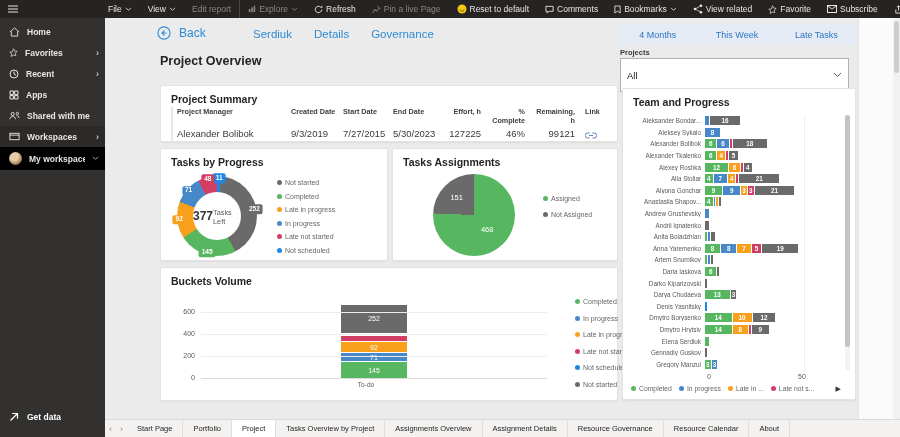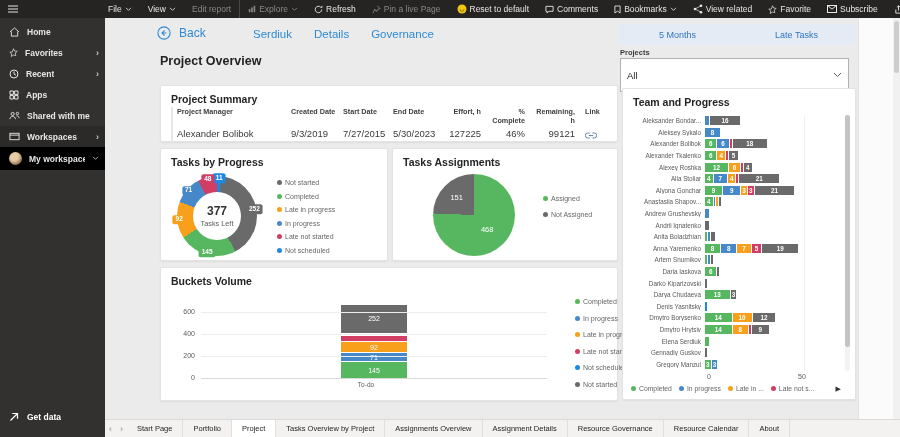--- a/index.html
+++ b/index.html
@@ -56,21 +56,21 @@
   .sum-table { position:absolute; left:10px; top:21px; border-left:2px solid #E6E6E6; padding-left:4px; }
   .sum-head, .sum-row { display:grid; grid-template-columns:114px 52px 50px 50px 48px 44px 50px 24px; }
   .sum-head span { font-size:7.2px; font-weight:bold; color:#404040; }
   .sum-row span { font-size:9.5px; color:#3A3A3A; margin-top:3px; }
   .num { text-align:right; padding-right:10px; }
   .sum-head .num { padding-right:10px; }
 
   
   .ring-wrap { position:absolute; left:16px; top:27px; width:80px; height:80px; }
   .ring { width:80px; height:80px; border-radius:50%; }
-  .hole { position:absolute; left:16px; top:16px; width:48px; height:48px; border-radius:50%; background:#fff; display:flex; flex-direction:column; align-items:center; justify-content:center; }
+  .hole { position:absolute; left:16px; top:16px; width:48px; height:48px; border-radius:50%; background:#fff; display:flex; align-items:center; justify-content:center; }
   .hole .cv { font-size:12px; font-weight:bold; color:#333; }
   .hole .cl { font-size:7.3px; color:#595959; margin-top:1px; }
   .chip { position:absolute; transform:translate(-50%,-50%); color:#fff; font-size:6.5px; font-weight:bold; padding:1.5px 3px; border-radius:2px; line-height:1; }
   .pie-wrap { position:absolute; left:40px; top:25px; width:82px; height:82px; }
   .pie { width:82px; height:82px; border-radius:50%; }
   .pie-lab { position:absolute; transform:translate(-50%,-50%); color:#fff; font-size:7.5px; font-weight:normal; }
   .lg-col { position:absolute; display:flex; flex-direction:column; }
   .lg-item { display:flex; align-items:center; gap:3px; font-size:7px; color:#666; white-space:nowrap; }
   .lg-dot { width:5px; height:5px; border-radius:50%; flex:none; }
 
@@ -326,21 +326,22 @@
           </svg>
       </span>
       <span>Back</span>
     </div>
     <div class="rpt-tabs" id="rpt-tabs">
         <span class="rpt-tab">Serdiuk</span>
         <span class="rpt-tab">Details</span>
         <span class="rpt-tab">Governance</span>
       </div>
     <div class="quick" id="quick">
-        <div class="quick-btn">5 Months</div>
+        <div class="quick-btn">4 Months</div>
+        <div class="quick-btn">This Week</div>
         <div class="quick-btn">Late Tasks</div>
       </div>
     <div class="projects-label">Projects</div>
     <div class="dropdown">
       <span>All</span>
       <span class="dd-chev icon">
         <svg width="9" height="6" viewBox="0 0 9 6">
             <path d="M1 1l3.5 3.5L8 1" fill="none" stroke="#605E5C"></path>
           </svg>
       </span>

